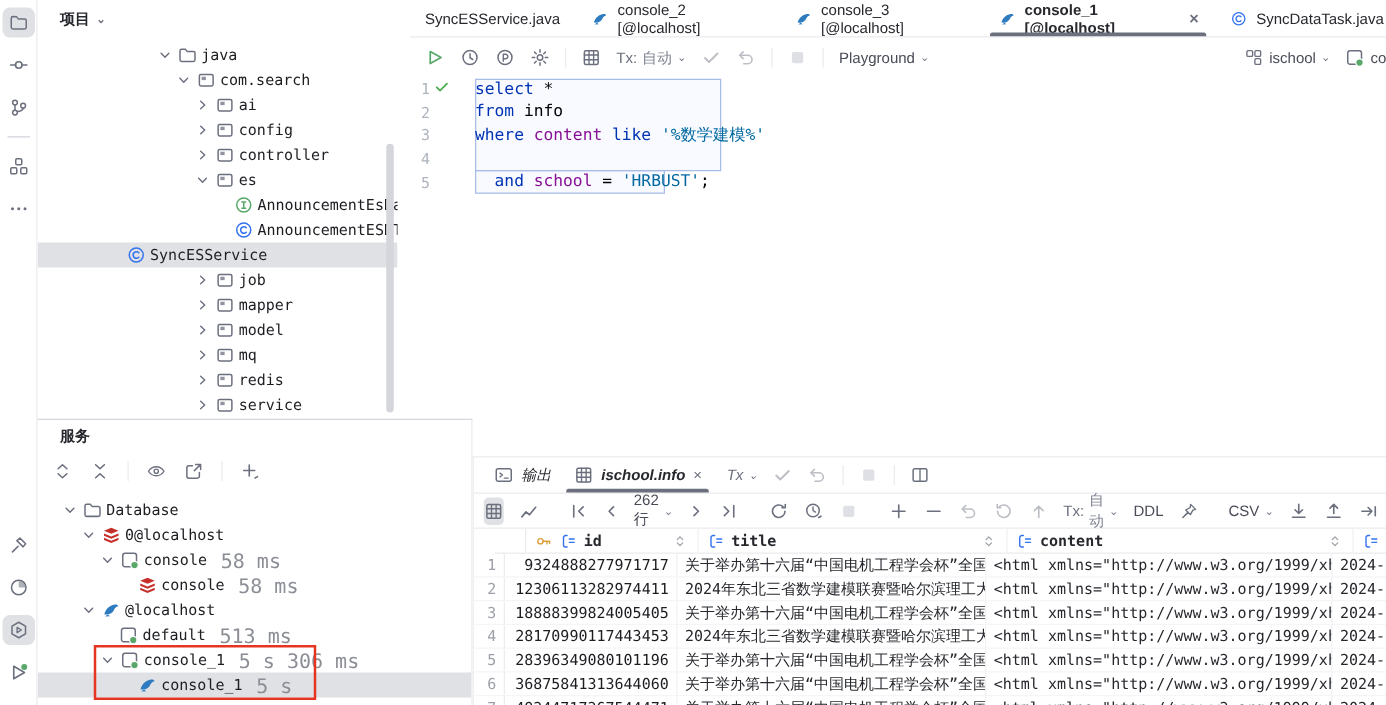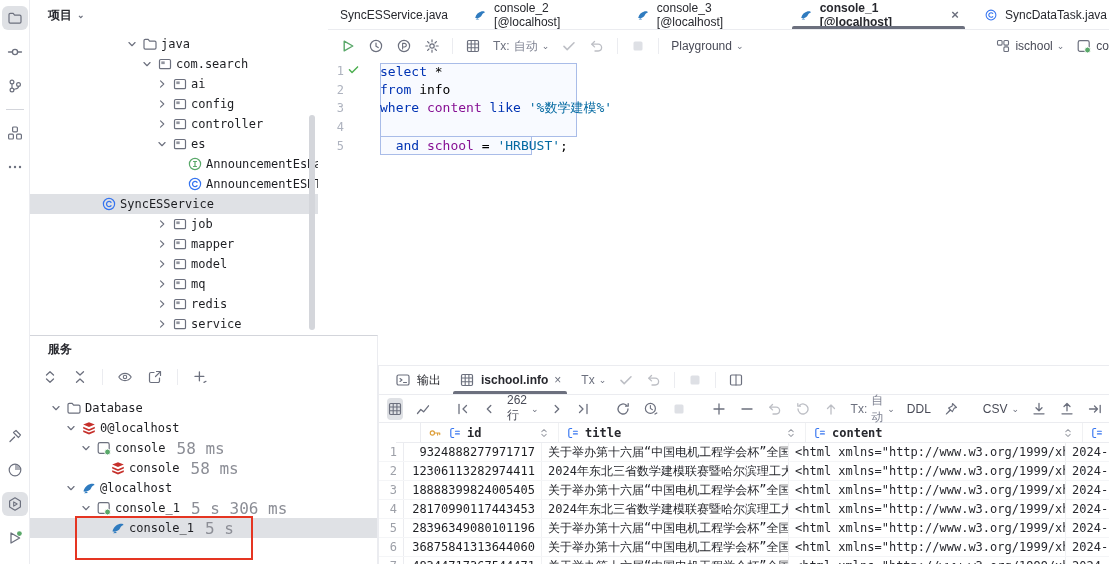--- a/index.html
+++ b/index.html
@@ -58,21 +58,21 @@
   .gnum { width:16px; text-align:right; color:#aeb3bf; font-size:12px; flex:0 0 16px; }
   .gmark { width:30px; padding-left:3px; flex:0 0 30px; }
   .ctext { padding-left:6px; white-space:pre; }
   .tk-kw { color:#0033b3; } .tk-col { color:#871094; } .tk-str { color:#0369a1; } .tk-pl { color:#000; }
   .selrect { position:absolute; border:1px solid #a9bce8; background:rgba(232,240,254,.30); z-index:1; }
   #selrect-a { left:52px; top:1px; width:197px; height:74px; }
   #selrect-b { left:52px; top:74px; width:152px; height:19px; }
 
   
   #results { left:378px; top:365px; width:731px; height:199px; border-top:1px solid #ebecf0; border-left:1px solid #ebecf0; z-index:25; }
-  #res-tabs { height:29px; display:flex; align-items:stretch; gap:2px; padding-left:8px; border-bottom:1px solid #ebecf0; color:#27282e; }
+  #res-tabs { height:29px; display:flex; align-items:stretch; gap:2px; padding-left:8px; border-bottom:1px solid #ebecf0; color:#27282e;font-style:italic; }
   .rtab { display:flex; align-items:center; gap:6px; padding:0 8px; position:relative; }
   .rtab.active::after { content:""; position:absolute; left:2px; right:2px; bottom:0; height:3px; background:#6c707e; border-radius:2px 2px 0 0; }
   #res-tabs .misc { display:flex; align-items:center; gap:12px; padding:0 10px; color:#6c707e; }
   #res-toolbar { height:28px; display:flex; align-items:center; gap:12px; padding:0 8px; color:#6c707e; border-bottom:1px solid #ebecf0; }
   .tbtn { display:flex; align-items:center; justify-content:center; width:22px; height:22px; border-radius:4px; }
   .tbtn.sel { background:#dfe1e5; }
   .pager { display:flex; align-items:center; gap:10px; }
   .pager .cnt { color:#494b57; }
   #res-toolbar .spacer { flex:1; }
   .dis { opacity:.45; }
@@ -634,20 +634,30 @@
             <path d="M4.5 6.3L8 10l3.5-3.7" stroke="#6c707e" stroke-width="1.3"></path>
           </svg>
         </span>
         <span class="ic">
           <svg viewBox="0 0 16 16" fill="none" stroke-linecap="round" stroke-linejoin="round">
             <path d="M2.5 11.5c.8-4 3.8-6.8 7.5-7.7 1.8-.4 3.5 0 3.5 1.2-1.8.5-2.8 1.5-3.3 3-1 2.4-4 4.2-7.7 3.5z" fill="#2f7bbf"></path>
             <path d="M3 13.2l2.2-1.6 1.8 1.4z" fill="#2f7bbf"></path>
           </svg>
         </span>
         <span class="lbl">@localhost</span>
+      </div>
+      <div class="trow" style="padding-left: 65px;">
+        <span class="ic">
+          <svg viewBox="0 0 16 16" fill="none" stroke-linecap="round" stroke-linejoin="round">
+            <rect x="2.2" y="2.6" width="11" height="10.8" rx="1.8" stroke="#6c707e" stroke-width="1.2"></rect>
+            <circle cx="11.6" cy="12" r="3" fill="#59a869" stroke="#fff" stroke-width="1"></circle>
+          </svg>
+        </span>
+        <span class="lbl">default</span>
+        <span class="dur">513 ms</span>
       </div>
       <div class="trow" style="padding-left: 48px;">
         <span class="chev">
           <svg viewBox="0 0 16 16" fill="none" stroke-linecap="round" stroke-linejoin="round">
             <path d="M4.5 6.3L8 10l3.5-3.7" stroke="#6c707e" stroke-width="1.3"></path>
           </svg>
         </span>
         <span class="ic">
           <svg viewBox="0 0 16 16" fill="none" stroke-linecap="round" stroke-linejoin="round">
             <rect x="2.2" y="2.6" width="11" height="10.8" rx="1.8" stroke="#6c707e" stroke-width="1.2"></rect>

